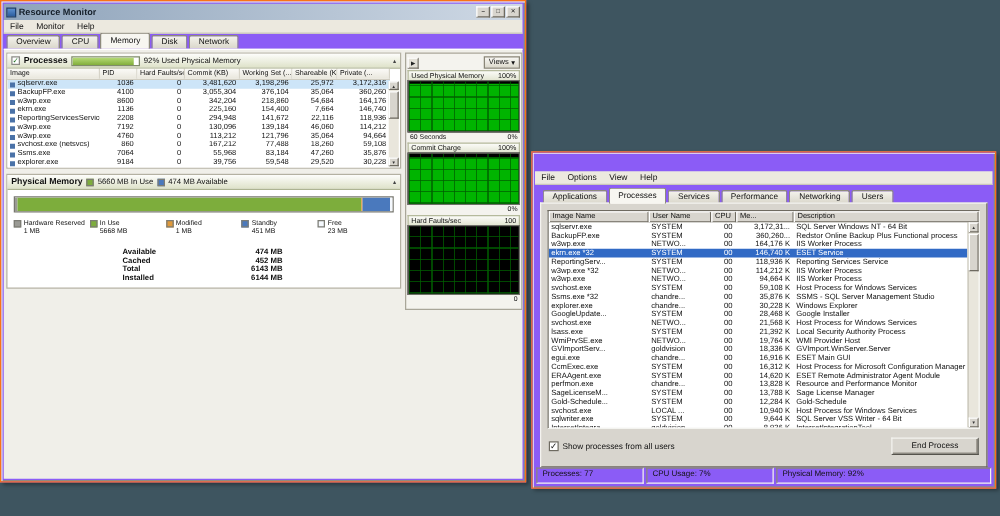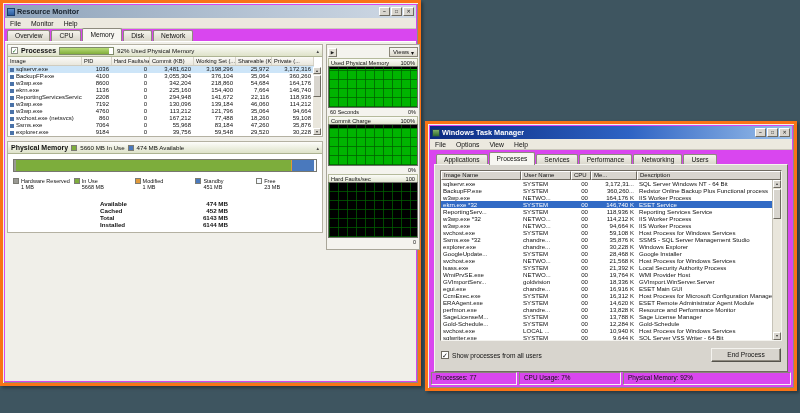--- a/index.html
+++ b/index.html
@@ -1,19 +1,19 @@
 <!DOCTYPE html>
 <html><head>
 <meta charset="utf-8">
 <style>
   *{margin:0;padding:0;box-sizing:border-box;}
   html,body{width:800px;height:413px;overflow:hidden;}
   body{font-family:"Liberation Sans","DejaVu Sans",sans-serif;background:#3e5560;position:relative;color:#111;}
   .screen{position:absolute;inset:0;}
-  .window{position:absolute;background:#d946ef;border:3px solid #f97316;box-shadow:inset 1px 1px 0 #f2f1ec, inset -1px -1px 0 #8f8b81, 2px 2px 3px rgba(0,0,0,.35);padding-left:19px;}
+  .window{position:absolute;background:#8b5cf6;border:1px solid #f97316;box-shadow:inset 1px 1px 0 #f2f1ec, inset -1px -1px 0 #8f8b81, 2px 2px 3px rgba(0,0,0,.35);padding-left:19px;}
   .titlebar{position:absolute;left:2px;right:2px;top:2px;height:13px;display:flex;align-items:center;padding:0 2px;gap:2px;}
   .rm-title{background:linear-gradient(90deg,#8ea3ba,#cfd9e5);color:#16202b;}
   .tm-title{background:linear-gradient(90deg,#0a2a80,#2e63c4 55%,#9cc1ea);color:#fff;}
   .title-text{font-size:7.3px;font-weight:bold;white-space:nowrap;overflow:hidden;}
   .app-ico{width:8px;height:8px;flex:none;}
   .rm-ico{background:linear-gradient(#5b8fd0,#2c5d9e);border:1px solid #1d3f6d;}
   .tm-ico{background:linear-gradient(#7fb069,#2e6b2e);border:1px solid #1c3e63;}
   .tbtns{margin-left:auto;display:flex;}
   .tbtn{width:11px;height:9px;background:#d8d5ce;border:1px solid;border-color:#fff #6e6a60 #6e6a60 #fff;font-size:5px;line-height:7px;text-align:center;color:#222;margin-left:1px;font-weight:bold;}
   .menubar{position:absolute;left:2px;right:2px;height:11px;display:flex;align-items:center;background:#ece9df;border-bottom:1px solid #cac7bb;font-size:6.8px;}
@@ -420,29 +420,20 @@
         <div class="g-foot">
           <span></span>
           <span>0</span>
         </div>
       </div>
 
     </div>
   </div>
 
   <div class="window" id="taskman">
-    <div class="titlebar tm-title">
-      <span class="app-ico tm-ico"></span>
-      <span class="title-text">Windows Task Manager</span>
-      <span class="tbtns">
-        <span class="tbtn">–</span>
-        <span class="tbtn">□</span>
-        <span class="tbtn">✕</span>
-      </span>
-    </div>
     <div class="menubar">
 
     <span class="menu-item">File</span>
         <span class="menu-item">Options</span>
         <span class="menu-item">View</span>
         <span class="menu-item">Help</span>
       </div>
     <div class="tabs tm-tabs">
 
     <span class="tab">Applications</span>

